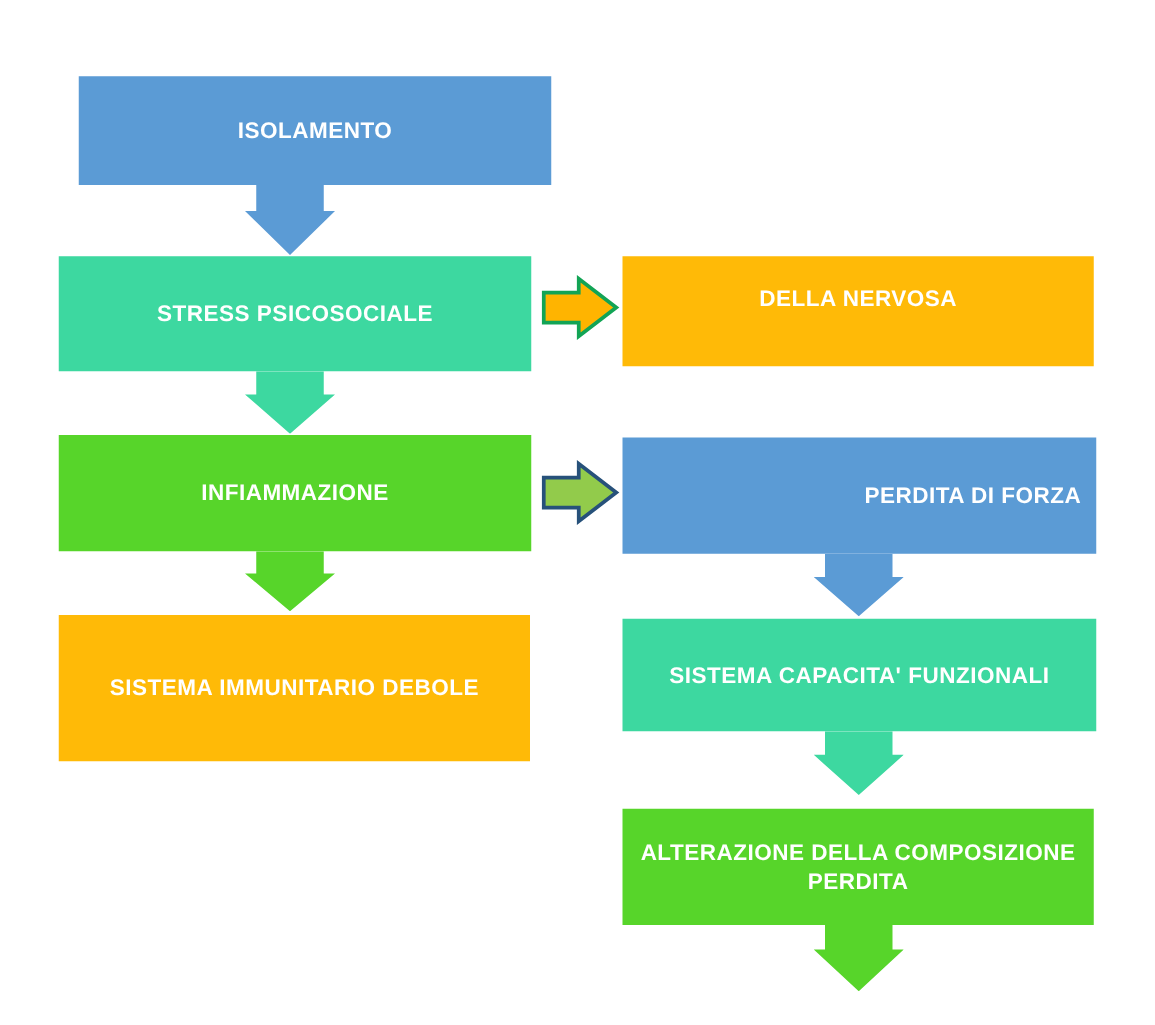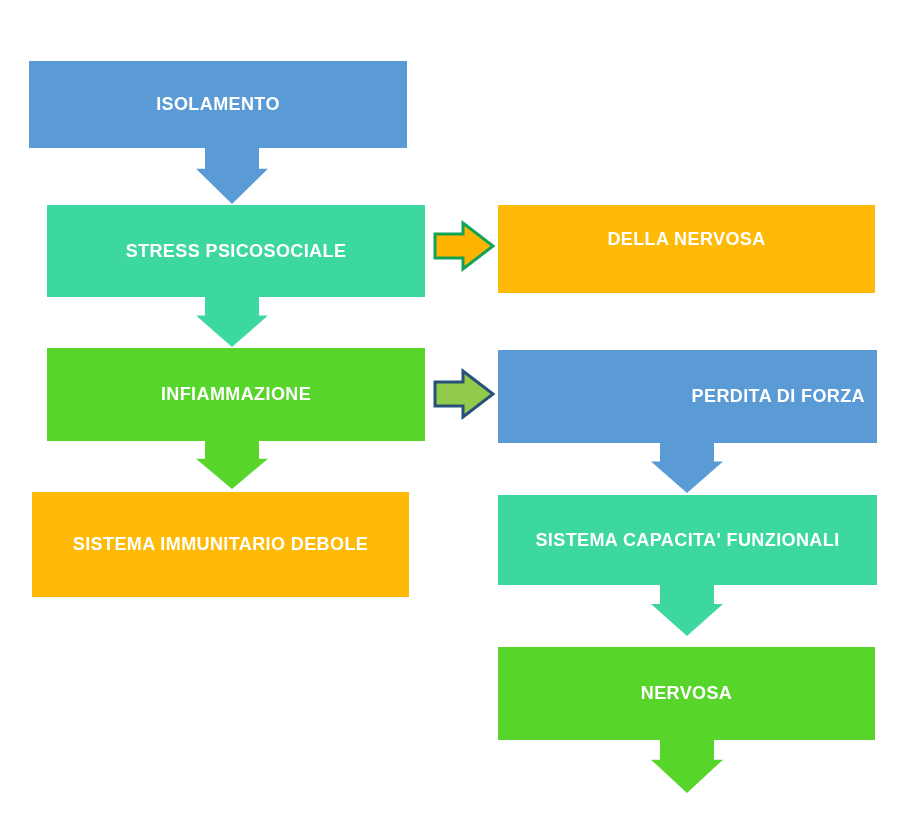--- a/index.html
+++ b/index.html
@@ -43,24 +43,24 @@
   }
   .arrow-down polygon { fill: var(--c, #888888); }
   .arrow-right polygon {
     fill: var(--c, #888888);
     stroke: var(--b, #333333);
     stroke-width: 3;
     stroke-linejoin: miter;
   }
 
   
-  #box-isolamento     { left: 29px;  top: 61px;  width: 378px; height: 87px; }
+  #box-isolamento     { left: 63px;  top: 61px;  width: 378px; height: 87px; }
   #box-stress         { left: 47px;  top: 205px; width: 378px; height: 92px; }
   #box-infiammazione  { left: 47px;  top: 348px; width: 378px; height: 93px; }
-  #box-sistema        { left: 32px;  top: 492px; width: 377px; height: 105px; text-align: right; }
+  #box-sistema        { left: 47px;  top: 492px; width: 377px; height: 117px; text-align: right; }
   #box-fame           { left: 498px; top: 205px; width: 377px; height: 88px; }
   #box-forza          { left: 498px; top: 350px; width: 379px; height: 93px; align-items: flex-end; }
   #box-capacita       { left: 498px; top: 495px; width: 379px; height: 90px; }
   #box-alterazione    { left: 498px; top: 647px; width: 377px; height: 93px; }
 
   #arr-a { left: 196px; top: 148px; width: 72px; height: 56px; }
   #arr-b { left: 196px; top: 297px; width: 72px; height: 50px; }
   #arr-c { left: 196px; top: 441px; width: 72px; height: 48px; }
   #arr-d { left: 651px; top: 443px; width: 72px; height: 50px; }
   #arr-e { left: 651px; top: 585px; width: 72px; height: 51px; }
@@ -96,21 +96,22 @@
 
   <div class="box" id="box-forza" style="--c: #5B9BD5;">
     <span>PERDITA DI FORZA</span>
   </div>
 
   <div class="box" id="box-capacita" style="--c: #3DD8A0;">
     <span>SISTEMA CAPACITA' FUNZIONALI</span>
   </div>
 
   <div class="box" id="box-alterazione" style="--c: #57D52A;">
-    <span>NERVOSA</span>
+    <span>ALTERAZIONE DELLA COMPOSIZIONE</span>
+    <span>PERDITA</span>
   </div>
 
   <div class="arrow-down" id="arr-a" style="--c: #5B9BD5;">
     <svg viewBox="0 0 72 54" preserveAspectRatio="none">
         <polygon points="9,0 63,0 63,20 72,20 36,54 0,20 9,20"></polygon>
       </svg>
   </div>
   <div class="arrow-down" id="arr-b" style="--c: #3DD8A0;">
     <svg viewBox="0 0 72 54" preserveAspectRatio="none">
         <polygon points="9,0 63,0 63,20 72,20 36,54 0,20 9,20"></polygon>

